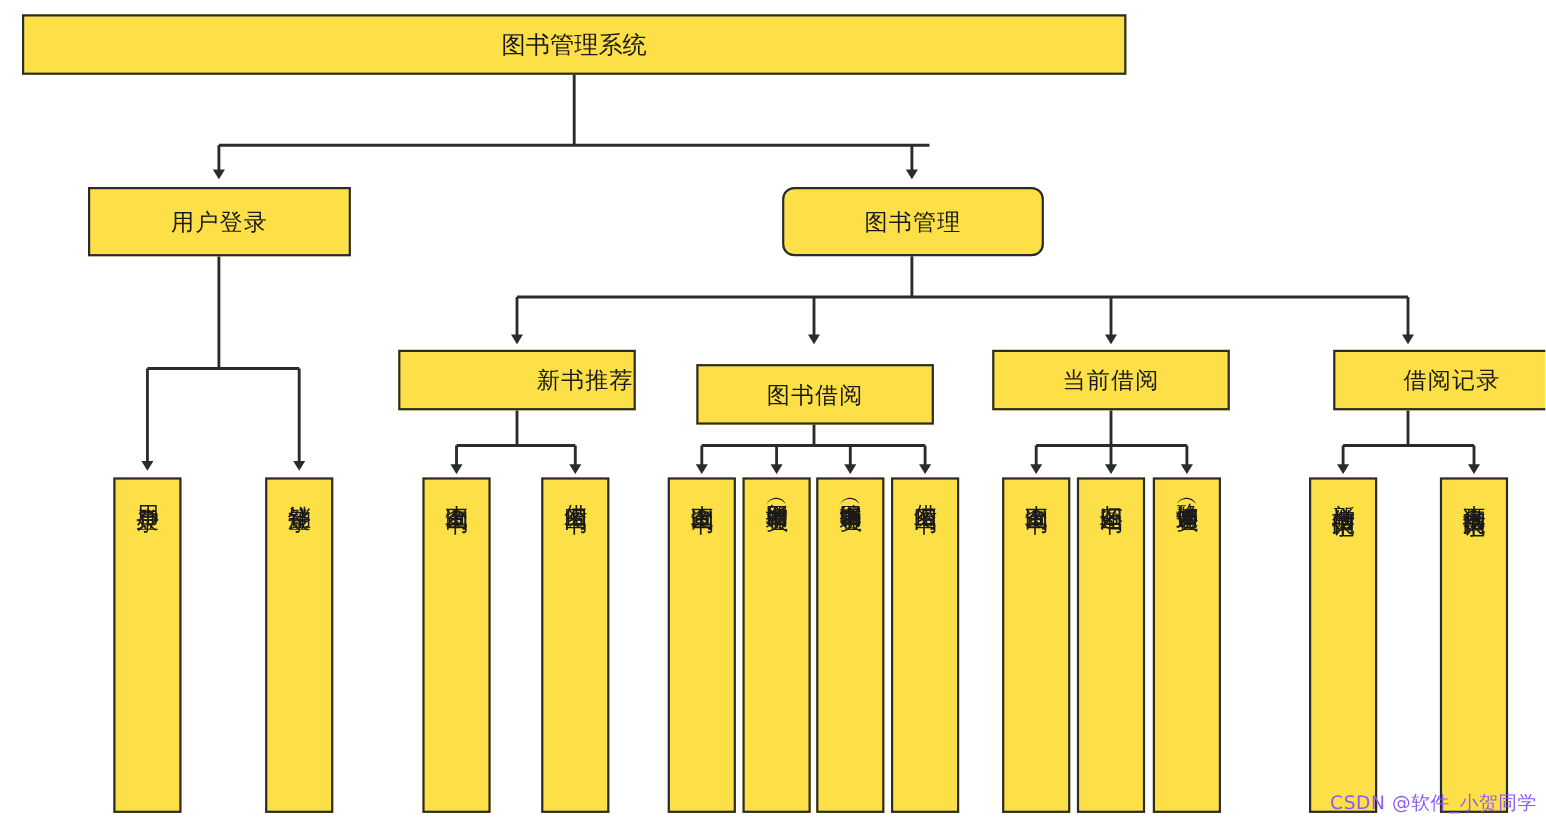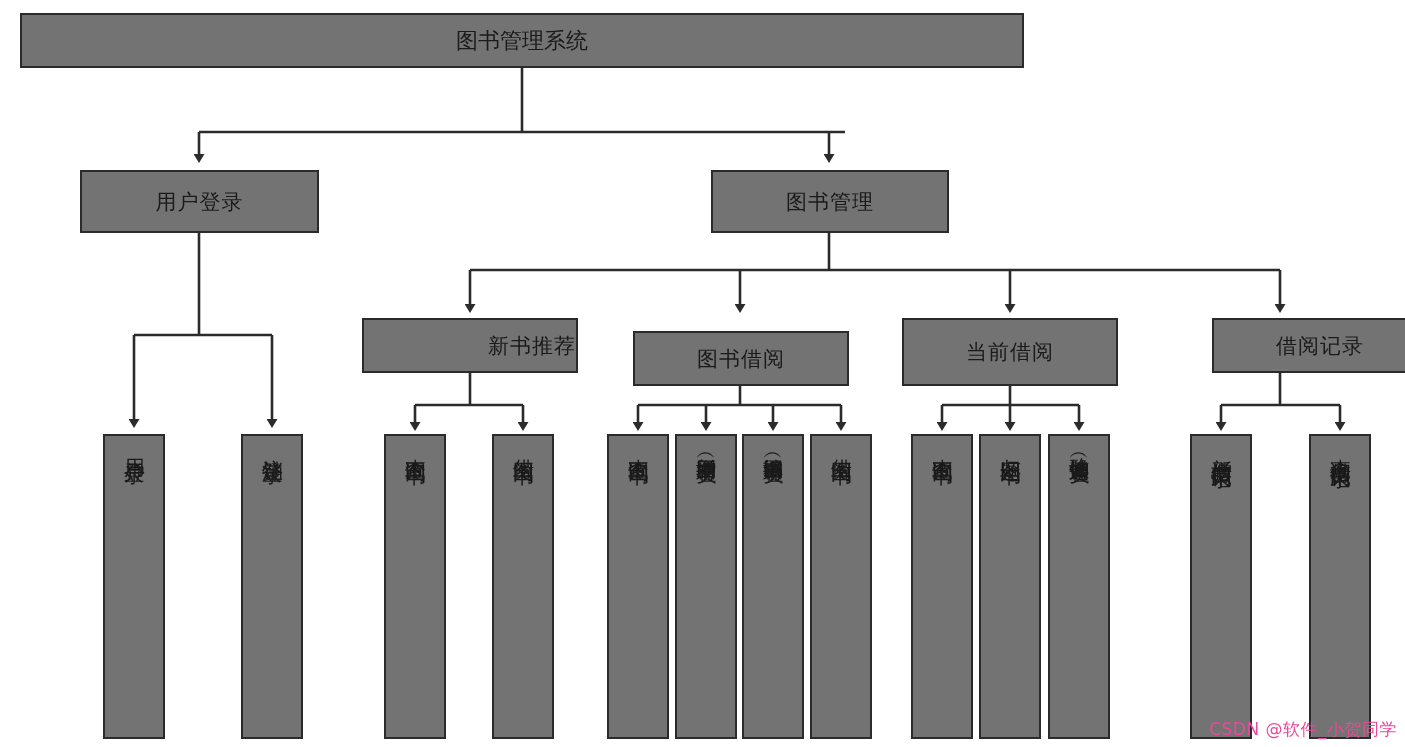--- a/index.html
+++ b/index.html
@@ -23,21 +23,21 @@
     left: 0;
     top: 0;
     width: 1405px;
     height: 747px;
     pointer-events: none;
   }
   .node {
     position: absolute;
     box-sizing: border-box;
     border: 2px solid #2b2b2b;
-    background: #737373;
+    background: #fde047;
     display: flex;
     align-items: center;
     justify-content: center;
     color: #1a1a1a;
   }
   .node.horiz {
     font-size: 21px;
     letter-spacing: 1px;
   }
   .node.root {
@@ -59,21 +59,21 @@
   }
   .vlabel.tall {
     font-size: 20px;
     letter-spacing: 1px;
   }
   .watermark {
     position: absolute;
     right: 8px;
     bottom: 6px;
     font-size: 17px;
-    color: #ec4899;
+    color: #8b5cf6;
     letter-spacing: 0.5px;
     white-space: nowrap;
   }
 </style>
 </head>
 <body>
 
 <div id="canvas">
 
   <svg class="wires" viewBox="0 0 1405 747">
@@ -126,31 +126,31 @@
     </g>
   </svg>
 
   <div class="node root" style="left:20px; top:13px; width:1004px; height:55px;">
     <span>图书管理系统</span>
   </div>
 
   <div class="node horiz" style="left:80px; top:170px; width:239px; height:63px;">
     <span>用户登录</span>
   </div>
-  <div class="node horiz" style="left:711px; top:170px; width:238px; height:63px;">
+  <div class="node horiz" style="left:711px; top:170px; width:238px; height:63px;border-radius:11px;">
     <span>图书管理</span>
   </div>
 
   <div class="node horiz" style="left:362px; top:318px; width:216px; height:55px;justify-content:flex-end;">
     <span>新书推荐</span>
   </div>
   <div class="node horiz" style="left:633px; top:318px; width:216px; height:55px;margin-top:13px;">
     <span>图书借阅</span>
   </div>
-  <div class="node horiz" style="left:902px; top:318px; width:216px; height:68px;text-align:right;">
+  <div class="node horiz" style="left:902px; top:318px; width:216px; height:55px;text-align:right;">
     <span>当前借阅</span>
   </div>
   <div class="node horiz" style="left:1212px; top:318px; width:216px; height:55px;">
     <span>借阅记录</span>
   </div>
 
   <div class="node leaf" style="left:103px; top:434px; width:62px; height:305px;">
     <span class="vlabel">用户登录</span>
   </div>
   <div class="node leaf" style="left:241px; top:434px; width:62px; height:305px;">

